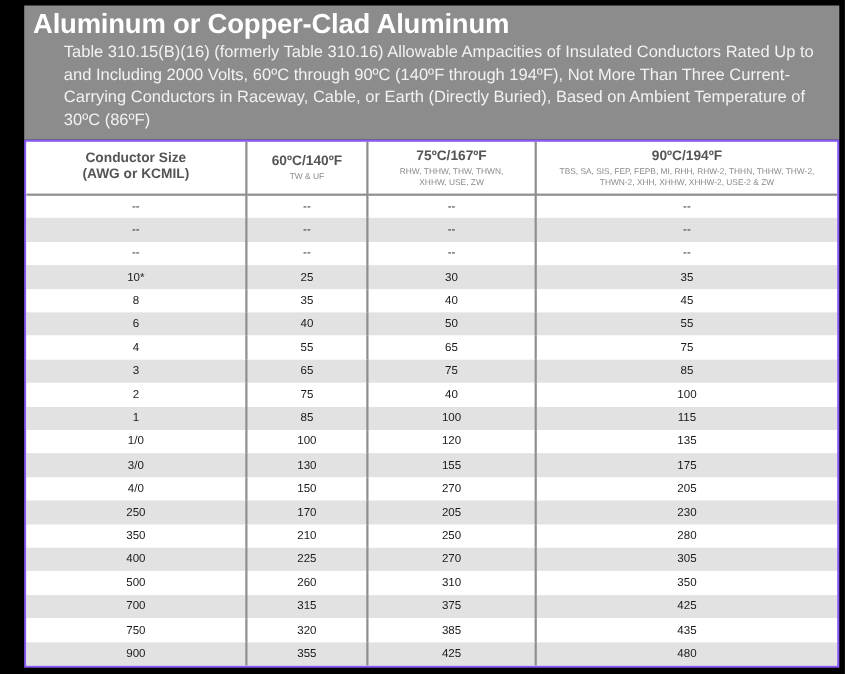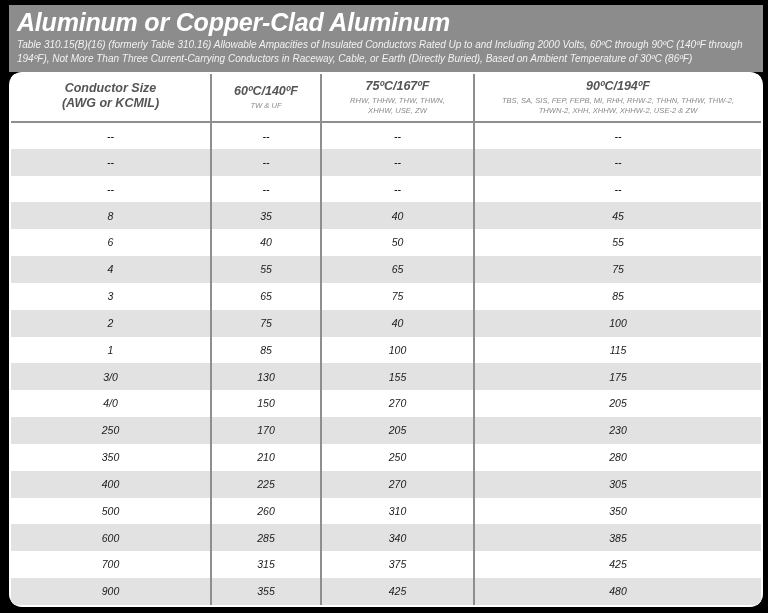--- a/index.html
+++ b/index.html
@@ -12,56 +12,55 @@
     width: 768px;
     height: 613px;
     overflow: hidden;
     font-family: "Liberation Sans", sans-serif;
   }
 
   #page {
     width: 768px;
     height: 613px;
     background: #000000;
-    padding: 5px 5px 6px 9px;
+    padding: 5px 5px 6px 22px;
     display: flex;
     flex-direction: column;
-    font-style: italic;
   }
 
   
   #banner {
     background: #8c8c8c;
     color: #ffffff;
     padding: 4px 8px 6px 8px;
     flex: 0 0 auto;
   }
   #banner-title {
     font-size: 25px;
     font-weight: bold;
     line-height: 1.08;
     letter-spacing: -0.2px;
     white-space: nowrap;
     color: #ffffff;
   }
   #banner-sub {
-    font-size: 10px;
+    font-size: 15px;
     line-height: 1.38;
     color: #f2f2f2;
     margin-top: 2px;
     font-weight: normal;
+    margin-left: 28px;
   }
 
   
   #table-wrap {
     flex: 1 1 auto;
-    background: #ffffff;
+    background: #8b5cf6;
     padding: 2px 2px 2px 2px;
     overflow: hidden;
-    border-radius: 13px;
   }
   table#amp-table {
     width: 100%;
     height: 100%;
     border-collapse: collapse;
     table-layout: fixed;
     background: #ffffff;
   }
   table#amp-table col.c0 { width: 200px; }
   table#amp-table col.c1 { width: 110px; }
@@ -162,20 +161,26 @@
             <td>--</td>
             <td>--</td>
           </tr>
           <tr>
             <td>--</td>
             <td>--</td>
             <td>--</td>
             <td>--</td>
           </tr>
           <tr>
+            <td>10*</td>
+            <td>25</td>
+            <td>30</td>
+            <td>35</td>
+          </tr>
+          <tr>
             <td>8</td>
             <td>35</td>
             <td>40</td>
             <td>45</td>
           </tr>
           <tr>
             <td>6</td>
             <td>40</td>
             <td>50</td>
             <td>55</td>
@@ -198,20 +203,26 @@
             <td>40</td>
             <td>100</td>
           </tr>
           <tr>
             <td>1</td>
             <td>85</td>
             <td>100</td>
             <td>115</td>
           </tr>
           <tr>
+            <td>1/0</td>
+            <td>100</td>
+            <td>120</td>
+            <td>135</td>
+          </tr>
+          <tr>
             <td>3/0</td>
             <td>130</td>
             <td>155</td>
             <td>175</td>
           </tr>
           <tr>
             <td>4/0</td>
             <td>150</td>
             <td>270</td>
             <td>205</td>
@@ -234,32 +245,32 @@
             <td>270</td>
             <td>305</td>
           </tr>
           <tr>
             <td>500</td>
             <td>260</td>
             <td>310</td>
             <td>350</td>
           </tr>
           <tr>
-            <td>600</td>
-            <td>285</td>
-            <td>340</td>
-            <td>385</td>
-          </tr>
-          <tr>
             <td>700</td>
             <td>315</td>
             <td>375</td>
             <td>425</td>
           </tr>
           <tr>
+            <td>750</td>
+            <td>320</td>
+            <td>385</td>
+            <td>435</td>
+          </tr>
+          <tr>
             <td>900</td>
             <td>355</td>
             <td>425</td>
             <td>480</td>
           </tr>
         </tbody>
     </table>
   </div>
 
 </div>

